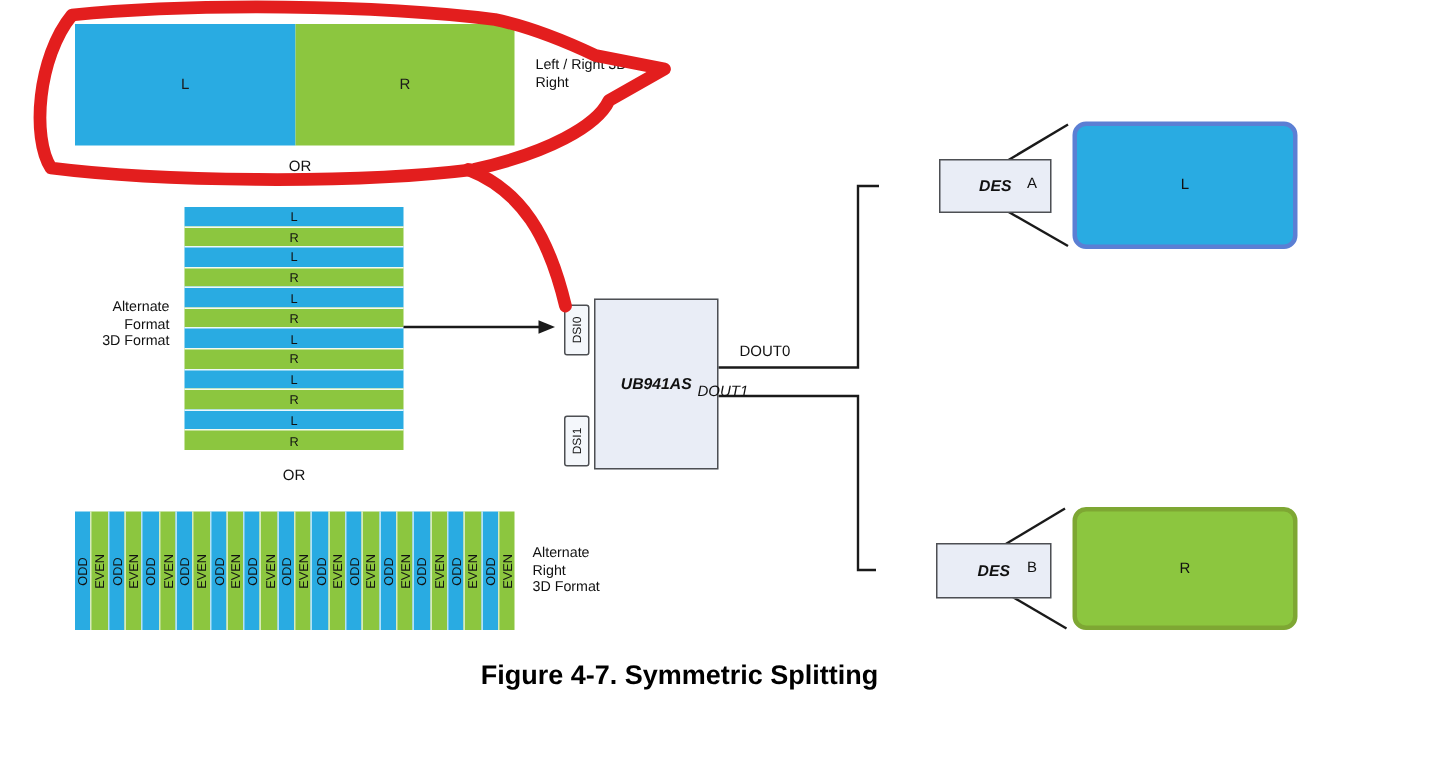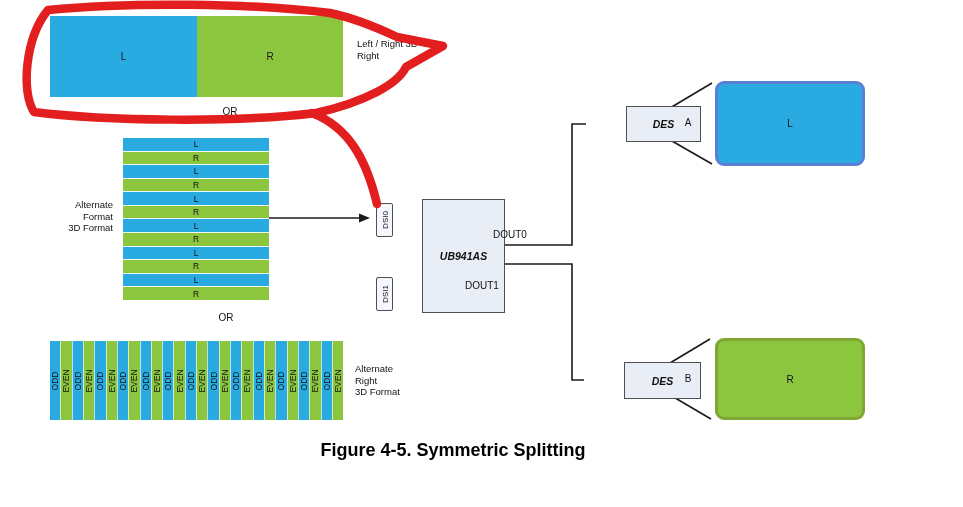--- a/index.html
+++ b/index.html
@@ -8,21 +8,21 @@
     font-family:"Liberation Sans",sans-serif;color:#1a1a1a;
   }
   .abs{position:absolute;}
   
   .fill-blue{background:var(--blue);}
   .fill-green{background:var(--green);}
   .half-rect{display:flex;align-items:center;justify-content:center;font-size:10px;}
   
   .smalltext{font-size:9.5px;line-height:11.5px;color:#111;}
   .right-align{text-align:right;}
-  .or-label{font-size:10px;color:#111;text-align:center;margin-left:30px;}
+  .or-label{font-size:10px;color:#111;text-align:center;}
   
   #alt-lines{display:flex;flex-direction:column;}
   .line-row{flex:1;position:relative;}
   .line-row.odd{background:var(--blue);}
   .line-row.even{background:var(--green);}
   .line-row + .line-row{border-top:1px solid rgba(255,255,255,.9);}
   .line-row span{
     position:absolute;left:50%;top:50%;transform:translate(-50%,-50%);
     font-size:8.5px;color:#111;
   }
@@ -222,31 +222,31 @@
     <polyline class="wire" points="453,245 572,245 572,124 586,124"></polyline>
     <polyline class="wire" points="453,264 572,264 572,380 584,380"></polyline>
     <line class="wire" x1="269" y1="218" x2="362" y2="218"></line>
     <polygon class="arrowhead" points="370,218 359,213.5 359,222.5"></polygon>
     <line class="wire" x1="665" y1="111" x2="712" y2="83"></line>
     <line class="wire" x1="665" y1="137" x2="712" y2="164"></line>
     <line class="wire" x1="665" y1="366" x2="710" y2="339"></line>
     <line class="wire" x1="665" y1="392" x2="711" y2="419"></line>
   </svg>
 
-  <div class="abs box" style="left:382px;top:199px;width:83px;height:114px;">
+  <div class="abs box" style="left:356px;top:199px;width:83px;height:114px;">
     <span class="box-title">UB941AS</span>
   </div>
   <div class="abs port" style="left:376px;top:203px;width:17px;height:34px;">
     <span class="vtext">DSI0</span>
   </div>
   <div class="abs port" style="left:376px;top:277px;width:17px;height:34px;">
     <span class="vtext">DSI1</span>
   </div>
   <div class="abs wire-label" style="left:465px;top:229px;margin-left:28px;">DOUT0</div>
-  <div class="abs wire-label" style="left:465px;top:280px;">DOUT1</div>
+  <div class="abs wire-label" style="left:465px;top:256px;font-style:italic;">DOUT1</div>
 
   <div class="abs box" style="left:586px;top:106px;width:75px;height:36px;">
     <span class="box-title">DES</span>
   </div>
   <div class="abs link-letter" style="left:678px;top:117px;width:20px;">A</div>
   <div id="display-l" class="abs display" style="left:715px;top:81px;width:150px;height:85px;">
     <span>L</span>
   </div>
 
   <div class="abs box" style="left:584px;top:362px;width:77px;height:37px;">
@@ -256,14 +256,14 @@
   <div id="display-r" class="abs display" style="left:715px;top:338px;width:150px;height:82px;">
     <span>R</span>
   </div>
 
   <svg class="layer" width="963" height="507">
     <path class="red-stroke" d="M 48,10 C 130,2 250,3 330,13 C 354,18 378,28 397,37 L 443,46 L 406,67
          C 398,84 365,102 316,113 C 235,123 105,121 34,112 C 21,92 25,38 48,10 Z"></path>
     <path class="red-stroke" d="M 312,113 C 348,127 366,158 377,204"></path>
   </svg>
 
-  <div id="figure-caption" class="abs">Figure 4-5. Symmetric Splitting</div>
+  <div id="figure-caption" class="abs">Figure 4-7. Symmetric Splitting</div>
 </div>
 
 </body></html>

